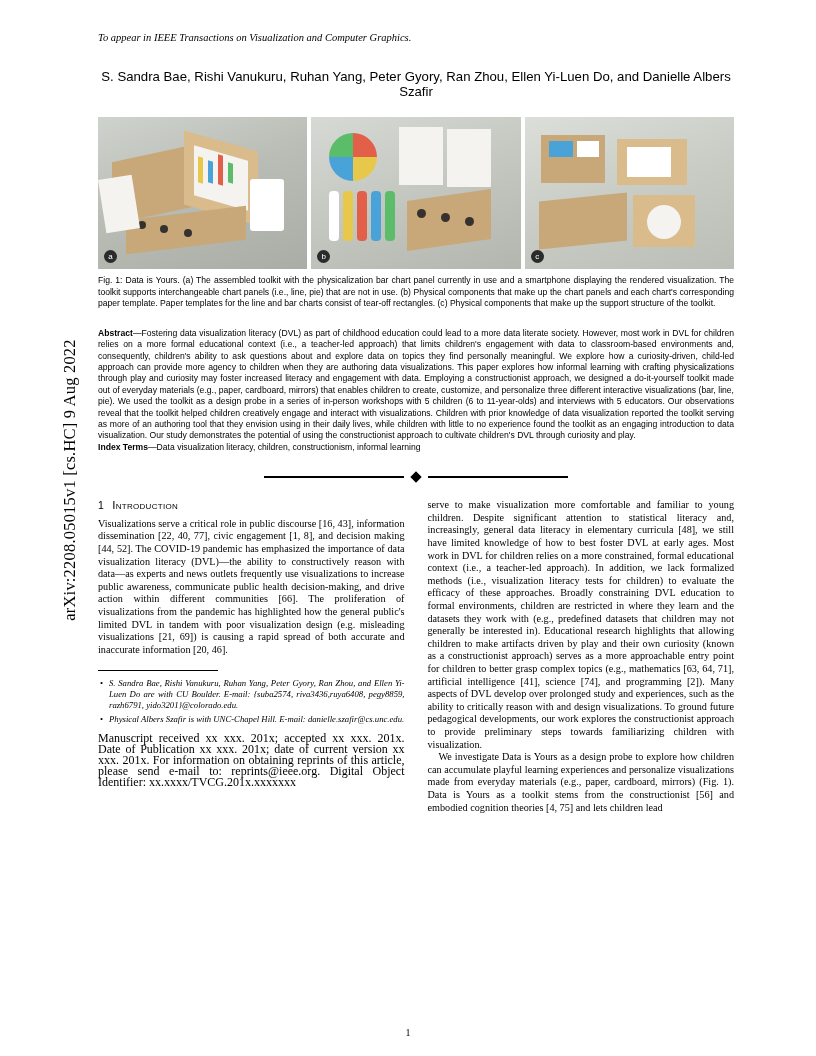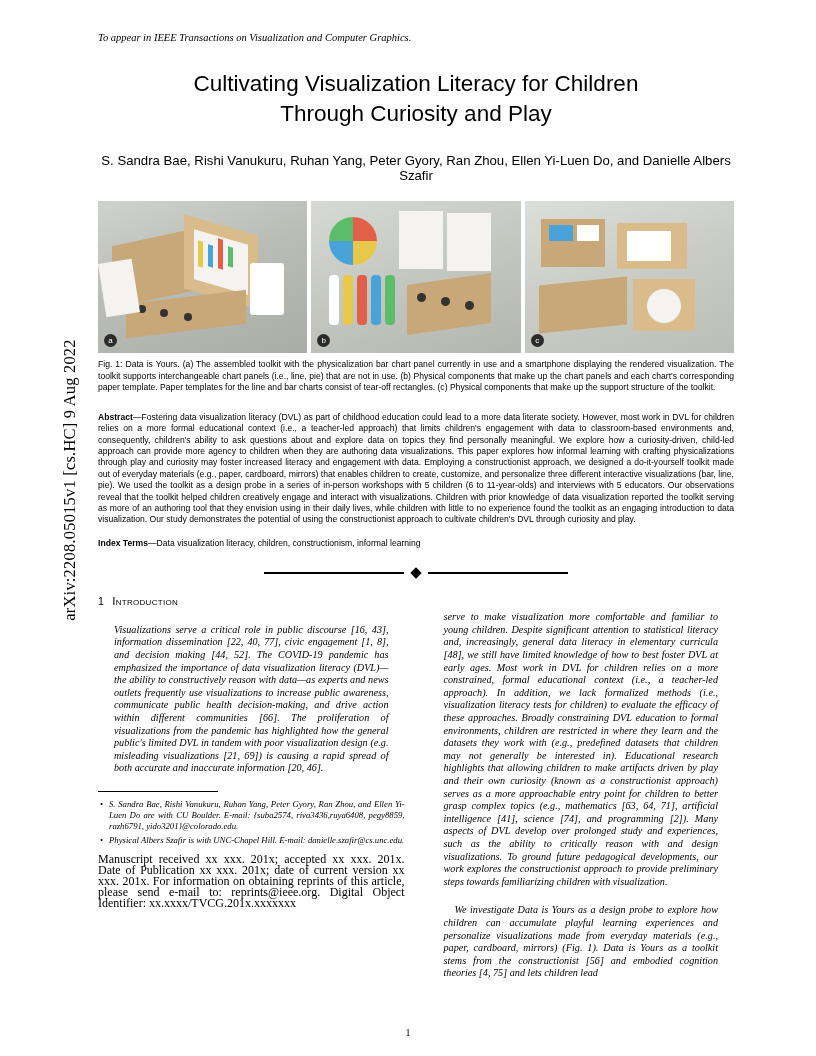--- a/index.html
+++ b/index.html
@@ -111,21 +111,21 @@
     font-size: 8.6px;
     line-height: 11.4px;
     text-align: justify;
     margin-top: 18px;
   }
   .abstract b, .indexterms b { font-weight: bold; }
   .indexterms {
     font-family: "Liberation Sans", sans-serif;
     font-size: 8.6px;
     line-height: 11.4px;
-    margin-top: 12px;
+    margin-top: 0;
   }
   .rule-wrap {
     display: flex;
     align-items: center;
     justify-content: center;
     gap: 8px;
     margin: 20px 0 18px 0;
   }
   .rule-line {
     width: 140px;
@@ -150,21 +150,21 @@
     text-align: justify;
   }
   .sec-head {
     font-family: "Liberation Sans", sans-serif;
     font-size: 10.5px;
     margin: 0 0 6px 0;
     letter-spacing: 0.3px;
   }
   .sec-head .num { margin-right: 8px; }
   .sec-head .caps { font-variant: small-caps; font-size: 11.5px; }
-  .col p { margin: 16px; text-indent: 11px; font-style: italic; }
+  .col p { margin: 0; text-indent: 11px; }
   .col p.first { text-indent: 0; }
   .footnote-rule {
     width: 120px;
     height: 1px;
     background: #000;
     margin: 14px 0 7px 0;
   }
   .footnotes {
     font-size: 8.7px;
     line-height: 11px;
@@ -203,24 +203,20 @@
 <body>
 
 <div class="page">
 
   <div class="arxiv-stamp">arXiv:2208.05015v1  [cs.HC]  9 Aug 2022</div>
 
   <div class="content">
 
     <div class="journal-note">To appear in IEEE Transactions on Visualization and Computer Graphics.</div>
 
-    <h1 class="paper-title">
-      <span>Cultivating Visualization Literacy for Children</span><br>
-      <span>Through Curiosity and Play</span>
-    </h1>
 
     <div class="authors">S. Sandra Bae, Rishi Vanukuru, Ruhan Yang, Peter Gyory, Ran Zhou, Ellen Yi-Luen Do, and Danielle Albers Szafir</div>
 
     <div class="figure">
       <div class="fig-strip">
 
         <div class="fig-panel fig-a">
           <div class="sh cardboard" style="left:14px;top:36px;width:86px;height:62px;transform:skewY(-12deg);"></div>
           <div class="sh cardboard2" style="left:86px;top:24px;width:74px;height:74px;transform:skewY(16deg);"></div>
           <div class="sh paper" style="left:96px;top:36px;width:54px;height:50px;transform:skewY(16deg);"></div>

